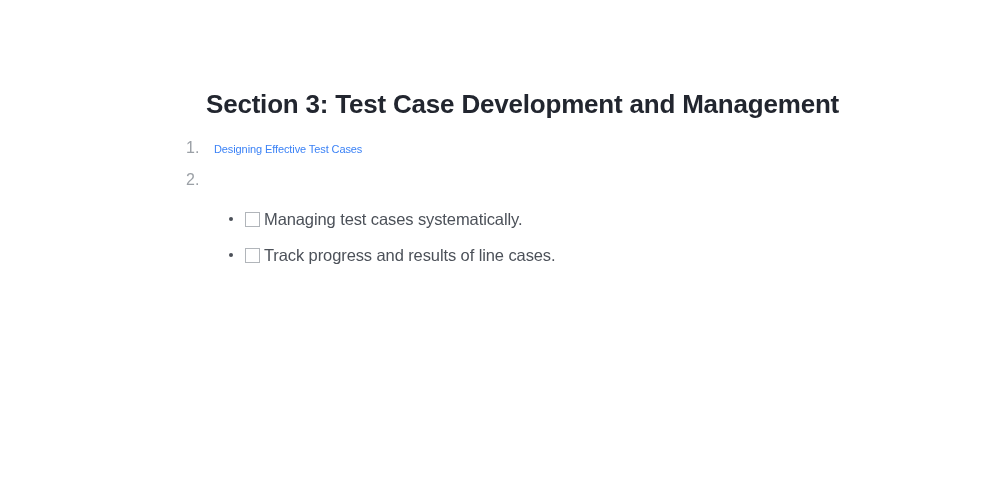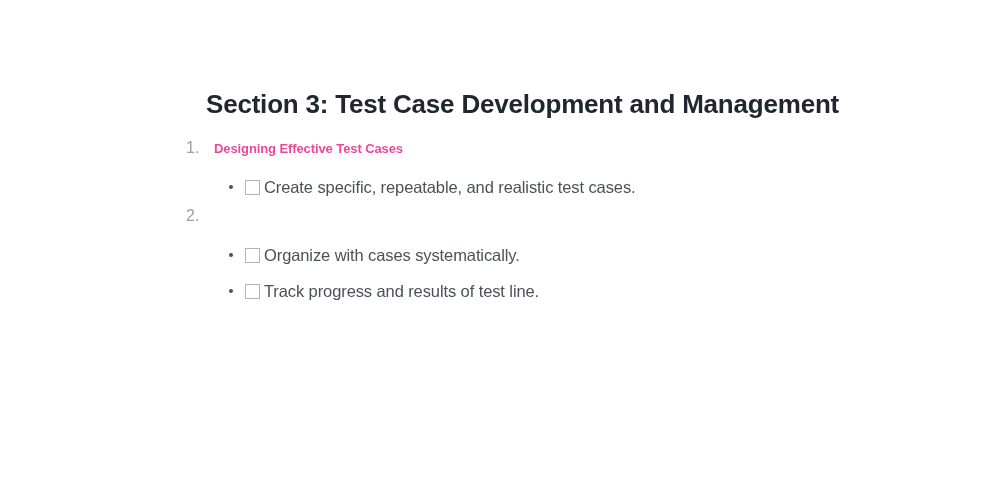--- a/index.html
+++ b/index.html
@@ -52,23 +52,23 @@
 
   .section-marker {
     width: 28px;
     flex: 0 0 28px;
     font-size: 16px;
     color: #9ba0a6;
     font-weight: normal;
   }
 
   .section-title {
-    font-size: 13px;
-    font-weight: bold;
-    color: #ec4899;
+    font-size: 11px;
+    font-weight: normal;
+    color: #3b82f6;
     letter-spacing: -0.1px;
     white-space: nowrap;
   }
 
   .bullet-list {
     margin: 0;
     padding: 0;
   }
 
   .bullet-row {
@@ -125,48 +125,43 @@
 
   <div class="outline">
 
     <div class="section-item">
       <div class="section-head">
         <span class="section-marker">1.</span>
         <span class="section-title">Designing Effective Test Cases</span>
       </div>
       <div class="bullet-list">
 
-        <div class="bullet-row">
-          <span class="bullet-dot"></span>
-          <span class="checkbox"></span>
-          <span class="bullet-text">Create specific, repeatable, and realistic test cases.</span>
-        </div>
 
 
       </div>
     </div>
 
     <div class="gap-before-section2"></div>
 
     <div class="section-item">
       <div class="section-head">
         <span class="section-marker">2.</span>
       </div>
       <div class="bullet-list">
 
         <div class="bullet-row">
           <span class="bullet-dot"></span>
           <span class="checkbox"></span>
-          <span class="bullet-text">Organize with cases systematically.</span>
+          <span class="bullet-text">Managing test cases systematically.</span>
         </div>
 
         <div class="bullet-row">
           <span class="bullet-dot"></span>
           <span class="checkbox"></span>
-          <span class="bullet-text">Track progress and results of test line.</span>
+          <span class="bullet-text">Track progress and results of line cases.</span>
         </div>
 
 
       </div>
     </div>
 
   </div>
 </div>
 
 </body></html>

